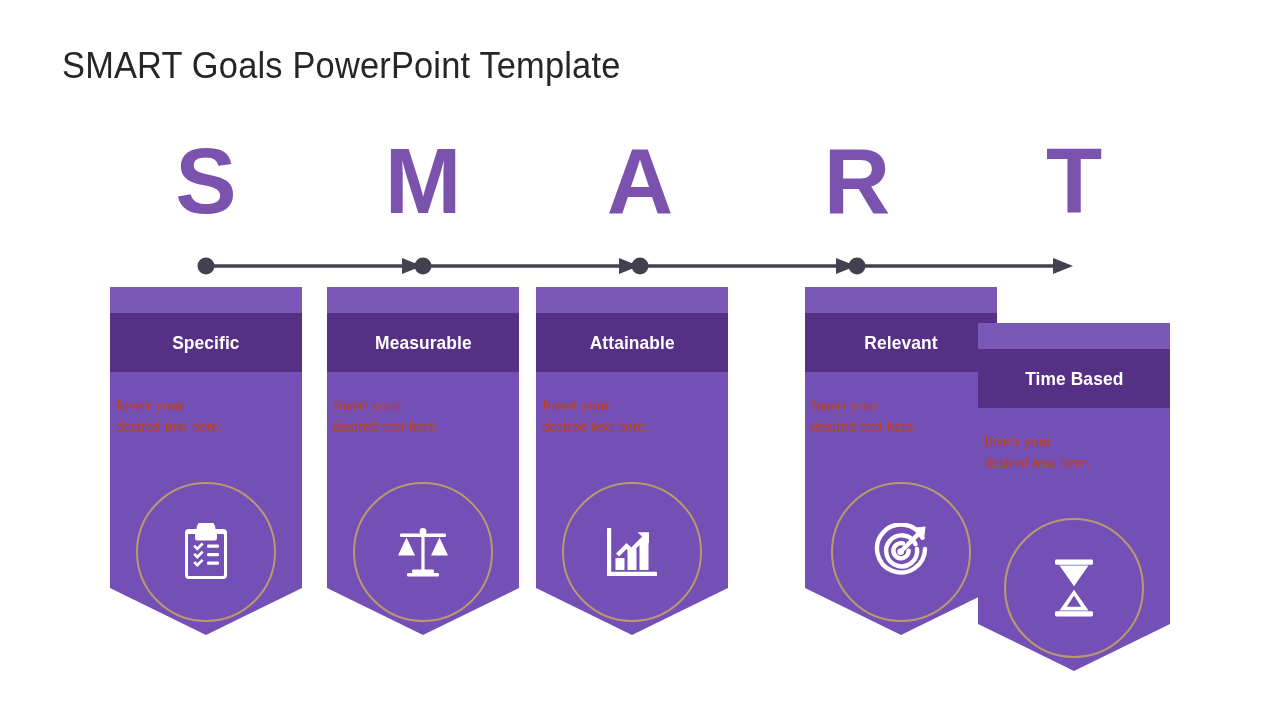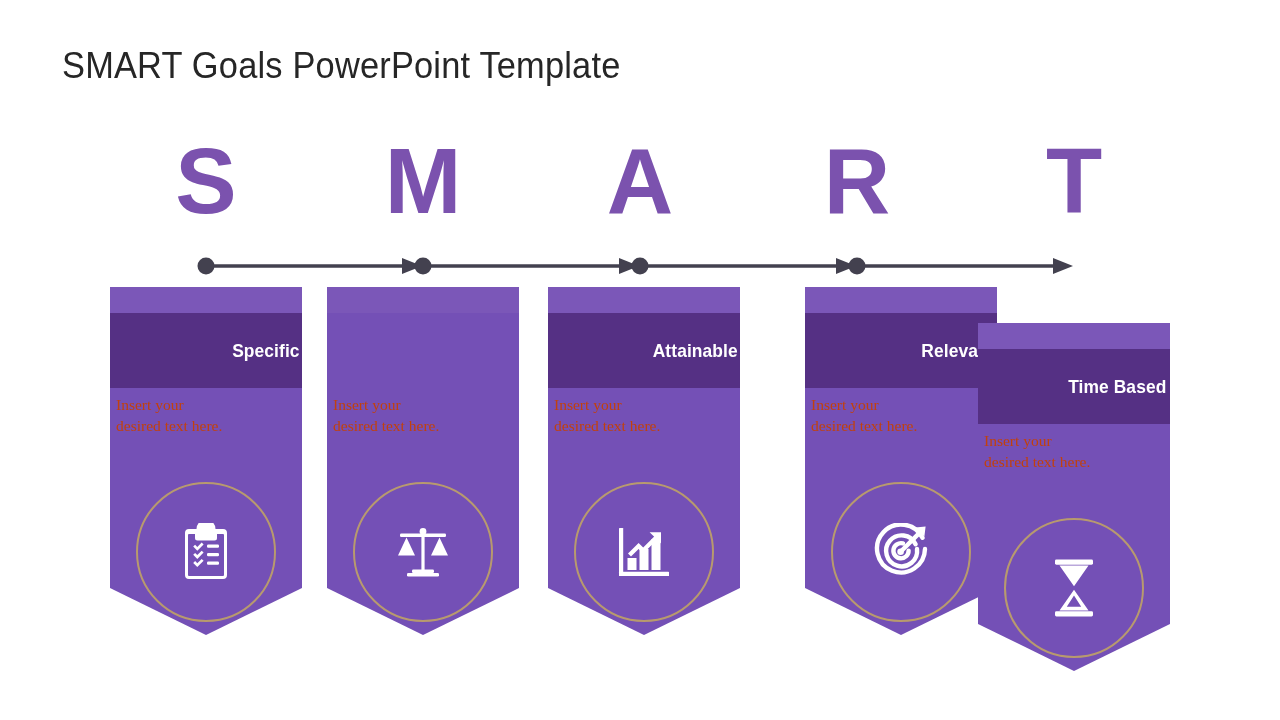--- a/index.html
+++ b/index.html
@@ -81,21 +81,21 @@
     height: 350px;
   }
   .card {
     position: absolute;
     top: 0;
     width: 192px;
     height: 348px;
   }
   .c0 { left: 0px; }
   .c1 { left: 217px; }
-  .c2 { left: 438px; }
+  .c2 { left: 426px; }
   .c3 { left: 651px; margin-left: 44px; }
   .c4 { left: 868px; margin-top: 36px; }
 
   .card-shape {
     position: absolute;
     left: 0;
     top: 0;
     width: 192px;
     height: 348px;
     background: #7450B6;
@@ -110,25 +110,25 @@
     width: 192px;
     height: 26px;
     background: #7B57B8;
   }
 
   .card-header {
     position: absolute;
     left: 0;
     top: 26px;
     width: 192px;
-    height: 75px;
+    height: 59px;
     background: #553084;
     display: flex;
     align-items: center;
-    justify-content: flex-end;
+    justify-content: center;
   }
   .card-header-label {
     color: #ffffff;
     font-size: 18.5px;
     font-weight: bold;
     letter-spacing: 0.1px;
     white-space: nowrap;
     font-family: "Liberation Sans", sans-serif;
     transform: scaleX(0.94);
   }
@@ -228,20 +228,23 @@
             <rect x="28" y="30" width="12" height="3.2" rx="1.2"></rect>
             <rect x="28" y="38.5" width="12" height="3.2" rx="1.2"></rect>
           </svg>
         </span>
       </div>
     </div>
 
     <div class="card c1">
       <div class="card-shape"></div>
       <div class="card-topstrip"></div>
+      <div class="card-header">
+        <span class="card-header-label">Measurable</span>
+      </div>
       <div class="card-body-text">
         <span>Insert your</span><br>
         <span>desired text here.</span>
       </div>
       <div class="icon-circle">
         <span>
           <svg width="60" height="56" viewBox="0 0 60 56" fill="#ffffff">
             <circle cx="30" cy="7.5" r="3.4"></circle>
             <rect x="28.4" y="9" width="3.2" height="38"></rect>
             <rect x="7" y="9.6" width="46" height="3.4" rx="1.3"></rect>

